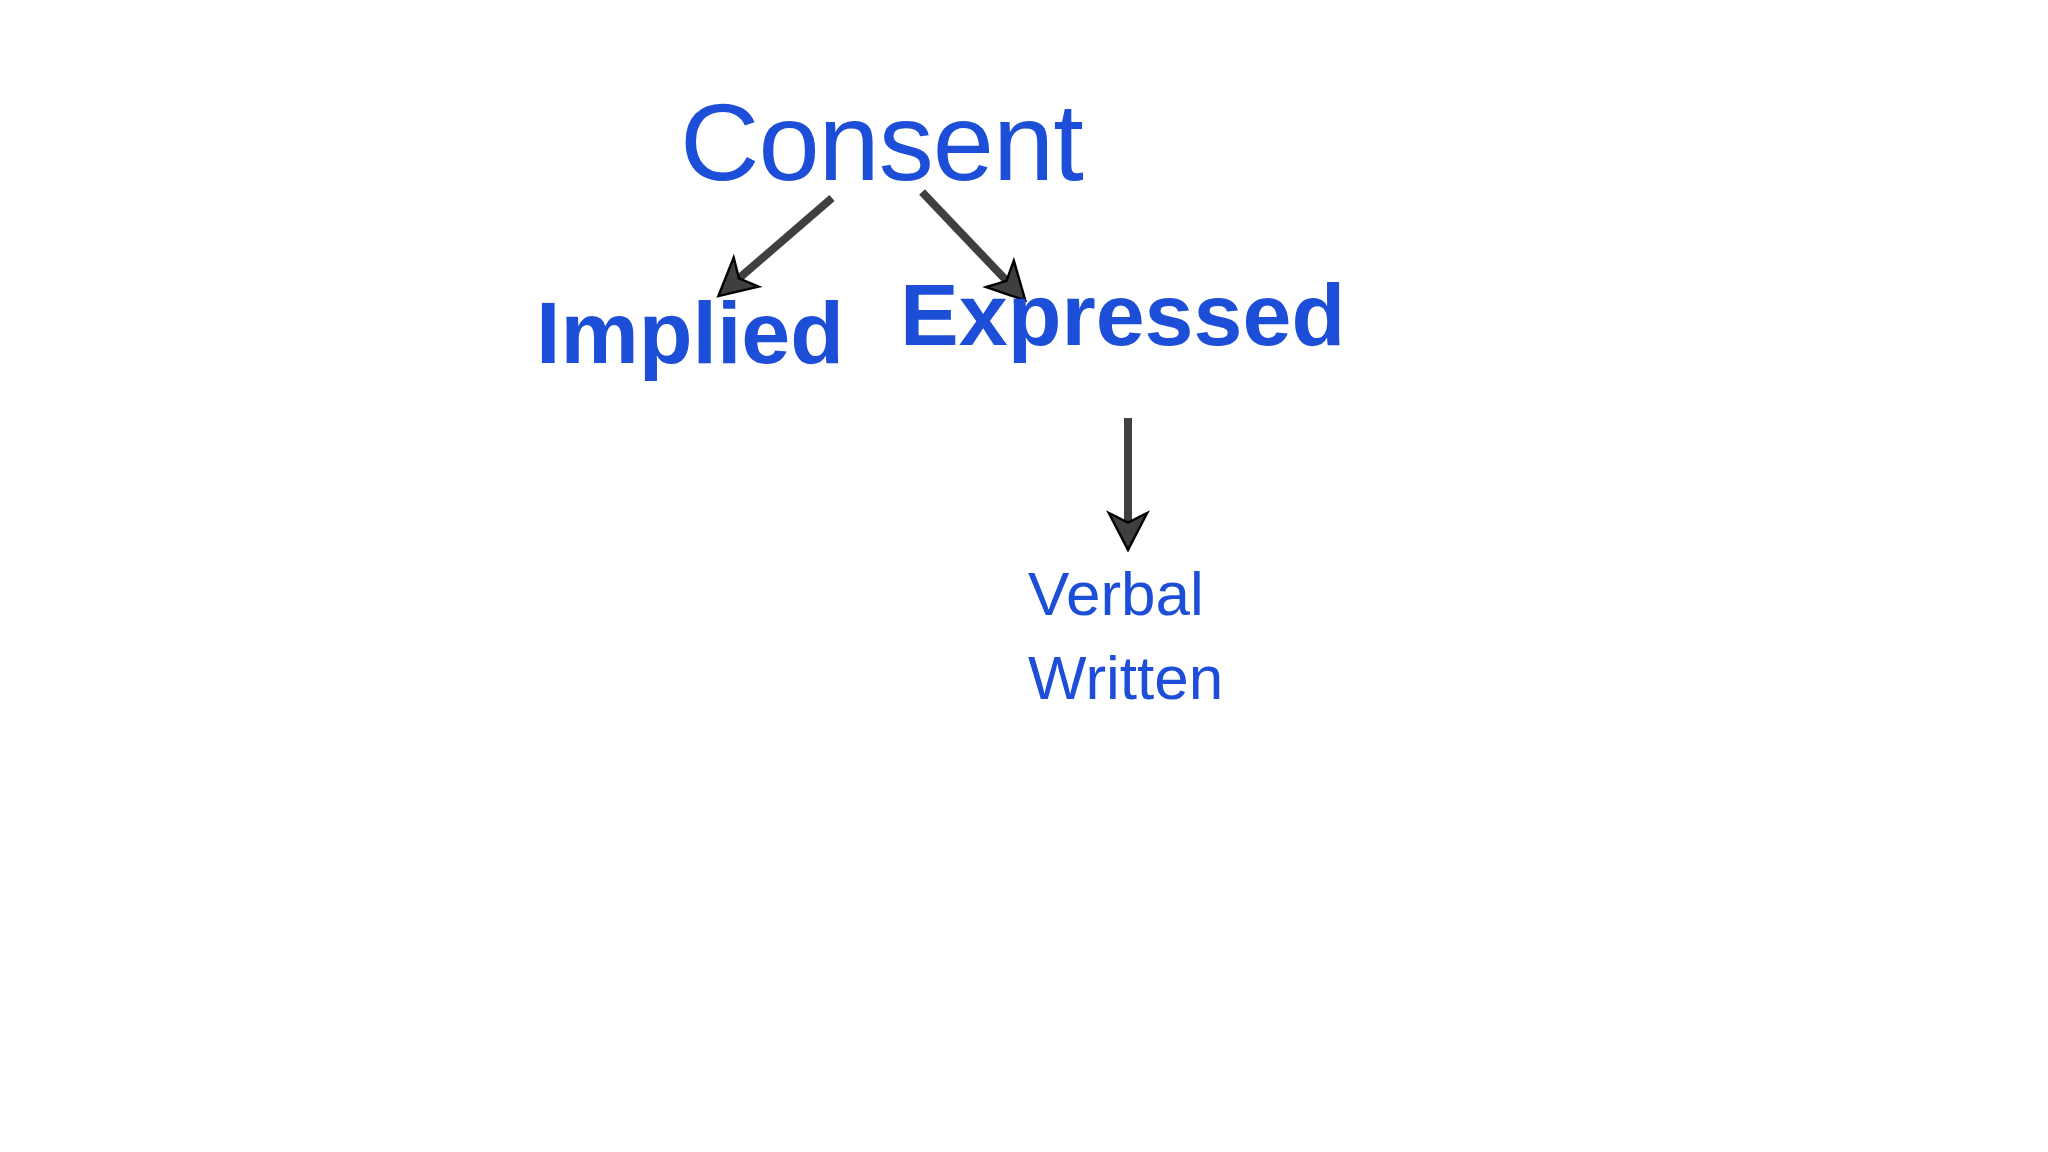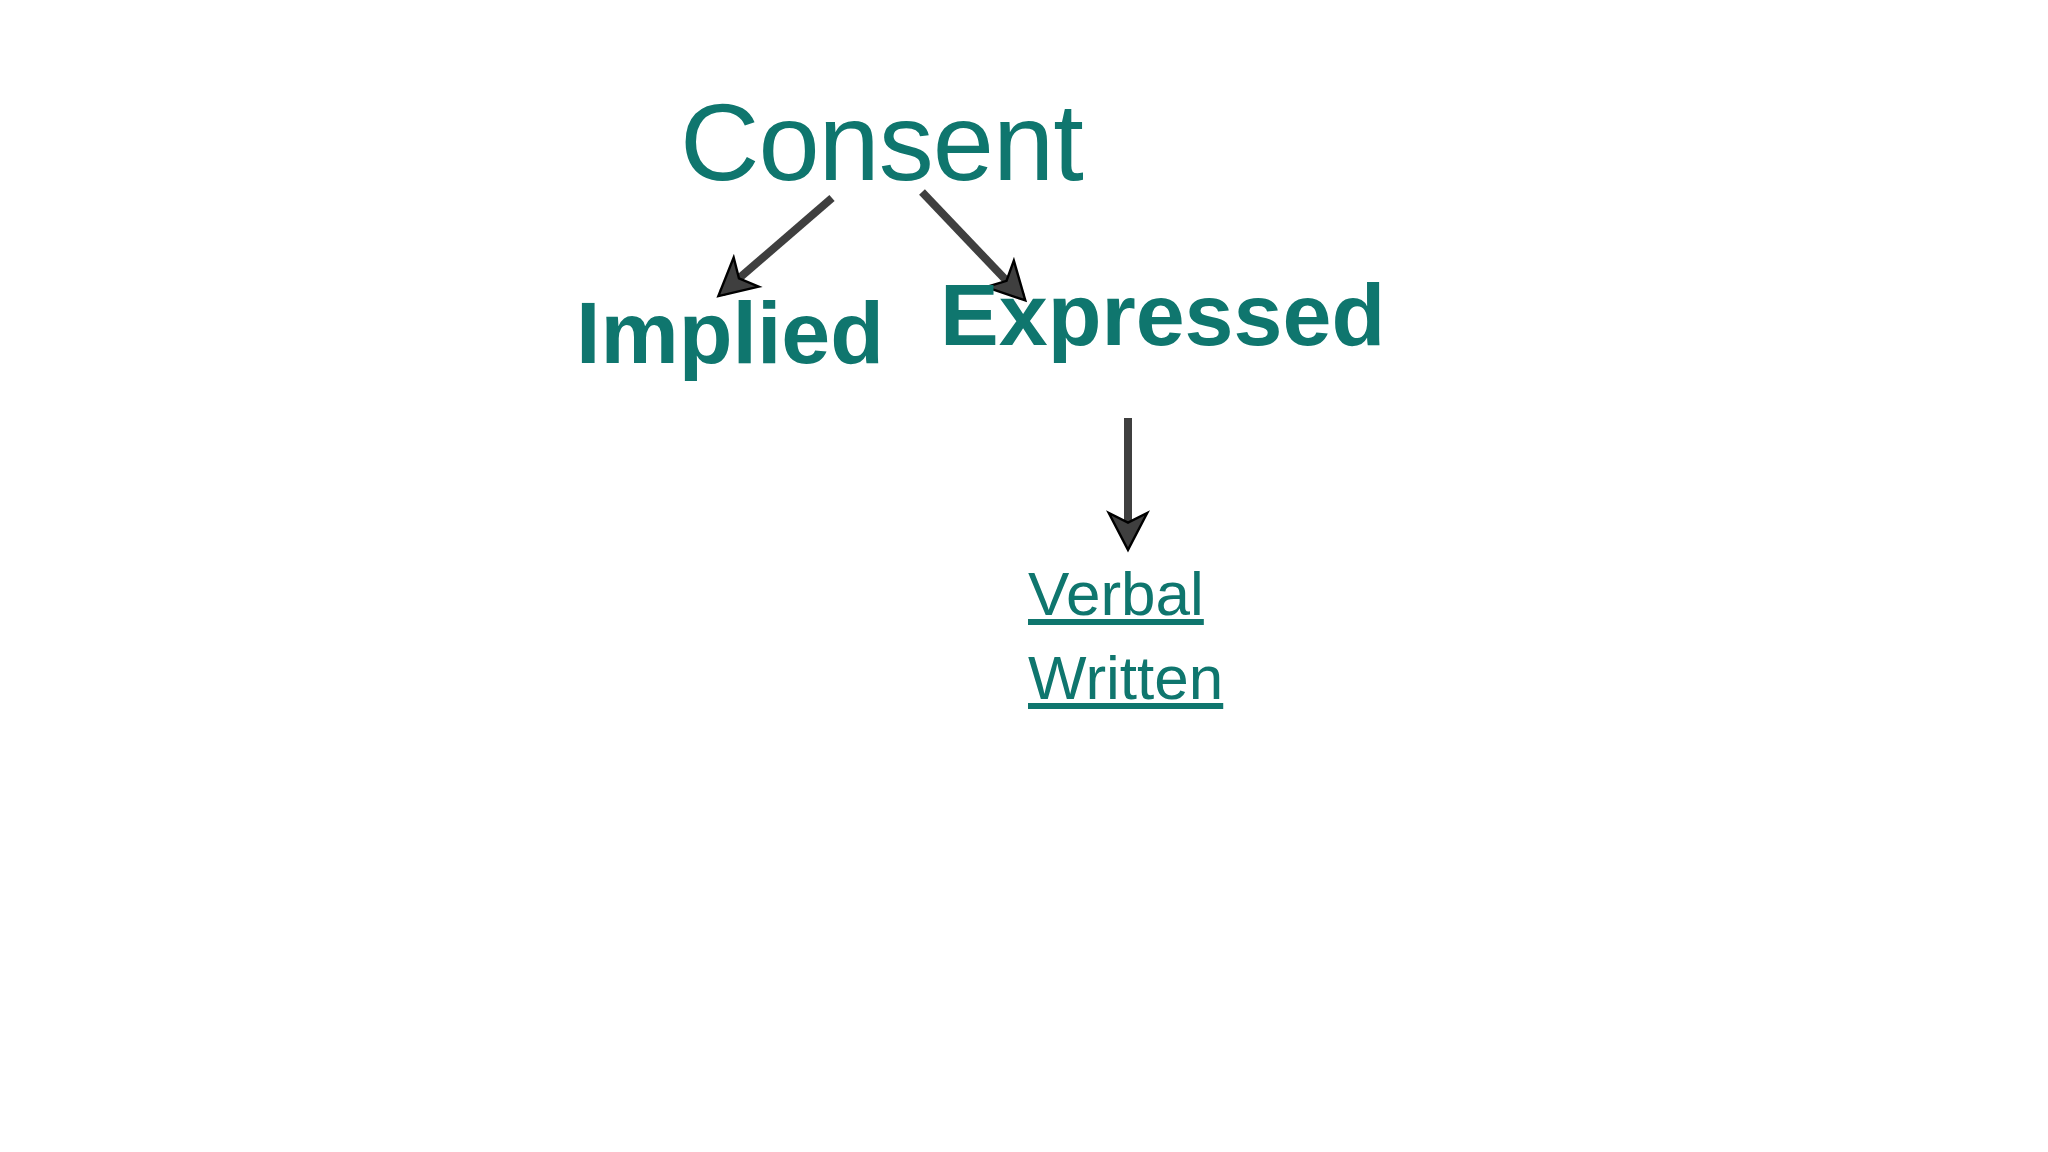--- a/index.html
+++ b/index.html
@@ -12,49 +12,47 @@
     width: 2048px;
     height: 1152px;
     background: #ffffff;
     overflow: hidden;
     font-family: "Liberation Sans", sans-serif;
     color: #000000;
   }
   .node {
     position: absolute;
     white-space: nowrap;
-    color: #0f766e;
+    color: #1d4ed8;
   }
   .root-title {
     left: 680px;
     top: 78px;
     font-size: 110px;
     font-weight: 400;
     letter-spacing: -1px;
   }
   .branch-label {
     font-size: 88px;
     font-weight: 700;
-    margin-left: 40px;
   }
   .branch-implied {
     left: 536px;
     top: 282px;
   }
   .branch-expressed {
     left: 900px;
     top: 264px;
   }
   .detail-list {
     left: 1028px;
     top: 552px;
     font-size: 62px;
     font-weight: 400;
     line-height: 84px;
-    text-decoration: underline;
   }
   .edges-layer {
     position: absolute;
     left: 0;
     top: 0;
     width: 2048px;
     height: 1152px;
     pointer-events: none;
   }
 </style>

